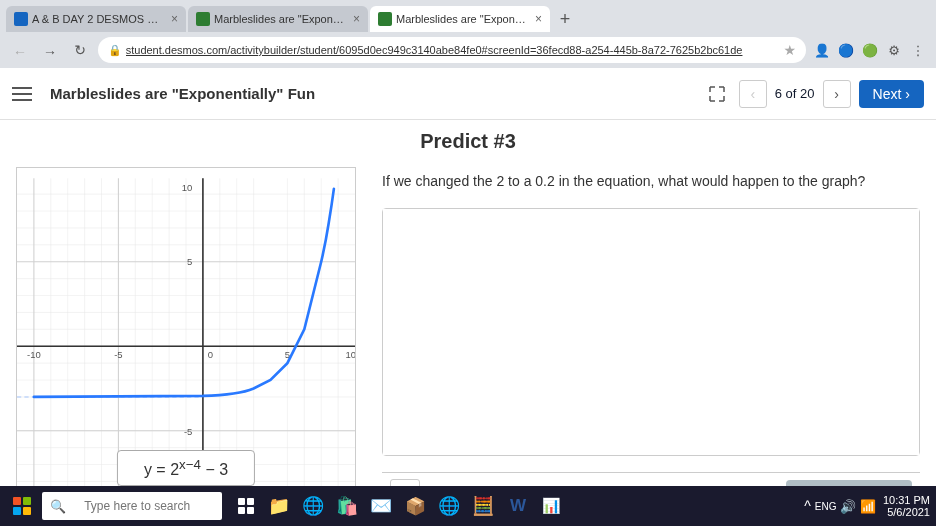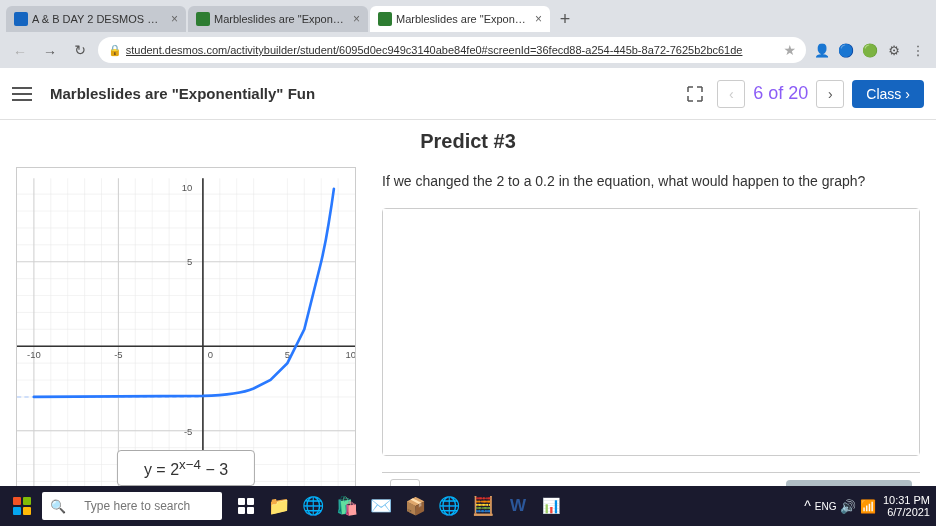--- a/index.html
+++ b/index.html
@@ -29,21 +29,21 @@
     .hamburger { width: 28px; height: 28px; display: flex; flex-direction: column; justify-content: center; gap: 4px; cursor: pointer; margin-right: 10px; }
     .hamburger span { display: block; width: 20px; height: 2px; background: #555; }
     .app-title-block { flex: 1; }
     .app-title { font-size: 15px; font-weight: bold; color: #333; }
     .app-subtitle { font-size: 12px; color: #666; }
     .header-right { display: flex; align-items: center; gap: 8px; }
     .expand-icon { width: 28px; height: 28px; display: flex; align-items: center; justify-content: center; color: #555; cursor: pointer; }
     .nav-arrows { display: flex; align-items: center; gap: 2px; }
     .arrow-btn { width: 28px; height: 28px; border: 1px solid #ccc; background: #fff; display: flex; align-items: center; justify-content: center; cursor: pointer; color: #555; font-size: 14px; border-radius: 3px; }
     .arrow-btn.disabled { color: #ccc; }
-    .page-count { font-size: 18px; color: #8b5cf6; padding: 0 6px; }
+    .page-count { font-size: 13px; color: #0f172a; padding: 0 6px; }
     .next-btn { background: #1565c0; color: #fff; border: none; border-radius: 4px; padding: 6px 14px; font-size: 14px; cursor: pointer; display: flex; align-items: center; gap: 4px; }
 
     
     .main-content { display: flex; height: calc(526px - 32px - 36px - 52px - 40px); padding: 0; }
 
     
     .activity-title-bar { text-align: center; padding: 10px 0 6px 0; font-size: 20px; font-weight: bold; color: #333; background: #fff; }
 
     
     .graph-panel { width: 340px; flex-shrink: 0; border: 1px solid #ccc; margin: 8px 10px 8px 16px; position: relative; background: #fff; }
@@ -131,21 +131,21 @@
       <svg width="18" height="18" viewBox="0 0 18 18" fill="none" stroke="#555" stroke-width="1.5">
         <path d="M2 2h5M2 2v5M16 2h-5M16 2v5M2 16h5M2 16v-5M16 16h-5M16 16v-5"></path>
       </svg>
     </div>
     <div class="nav-arrows">
       <button class="arrow-btn disabled">‹</button>
       <span class="page-count">6 of 20</span>
       <button class="arrow-btn">›</button>
     </div>
     <button class="next-btn">
-      <span>Class</span>
+      <span>Next</span>
       <span>›</span>
     </button>
   </div>
 </div>
 
 <div class="activity-title-bar">Predict #3</div>
 
 <div class="main-content">
 
   <div class="graph-panel">
@@ -301,16 +301,16 @@
   </div>
   <div class="taskbar-right">
     <div class="sys-icons">
       <span style="font-size:14px;">^</span>
       <span style="font-size:10px;color:#fff;">ENG</span>
       <span style="font-size:13px;">🔊</span>
       <span style="font-size:13px;">📶</span>
     </div>
     <div class="clock">
       <span>10:31 PM</span>
-      <span>6/7/2021</span>
+      <span>5/6/2021</span>
     </div>
   </div>
 </div>
 
 </body></html>

